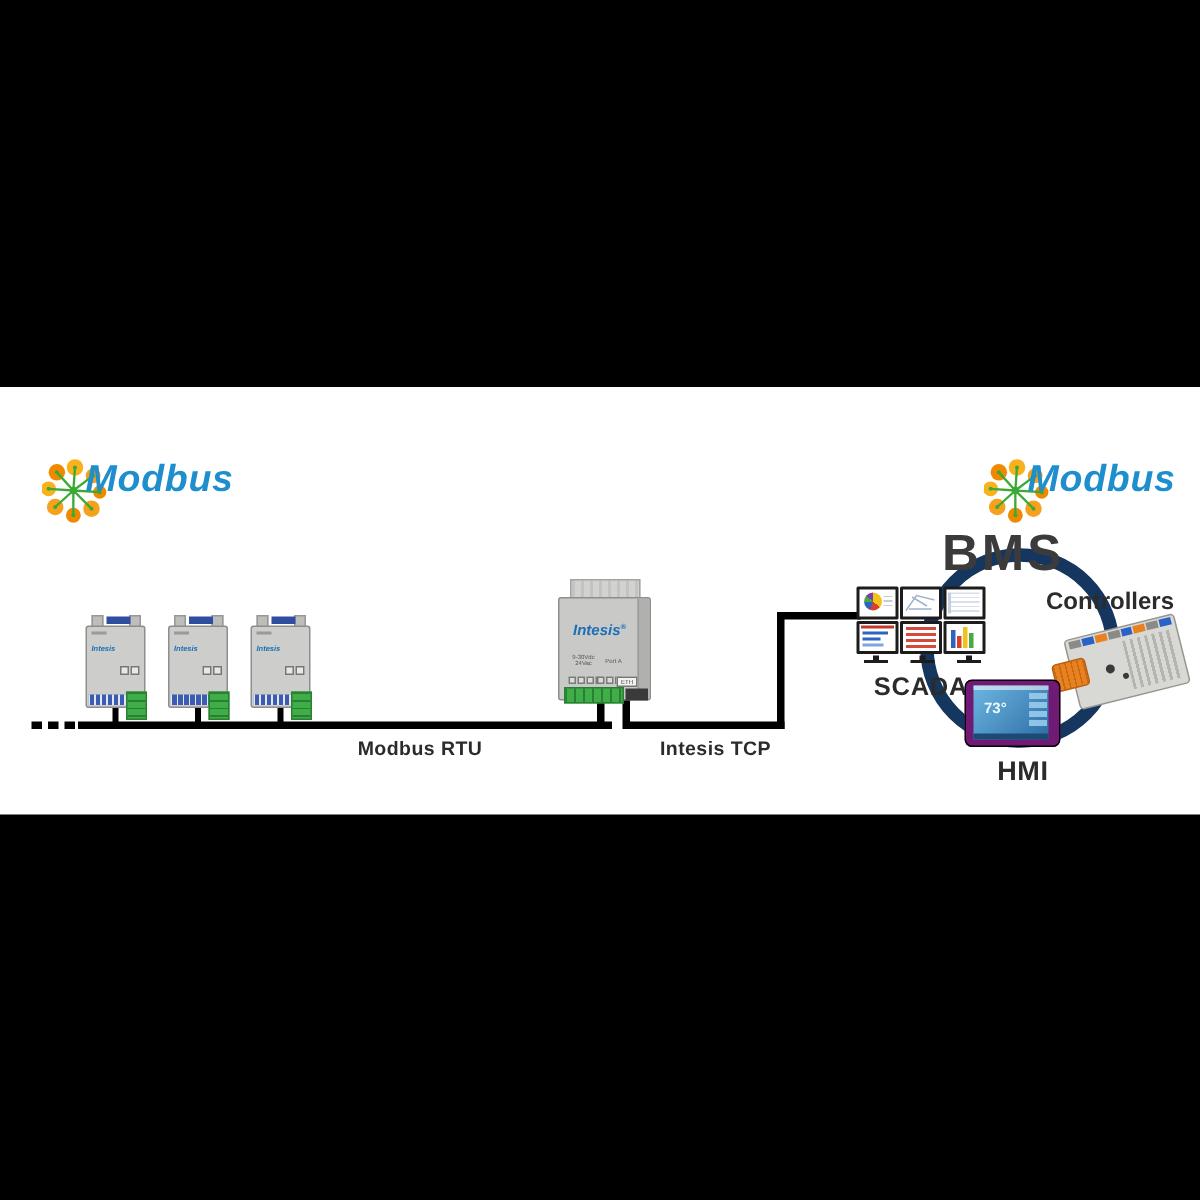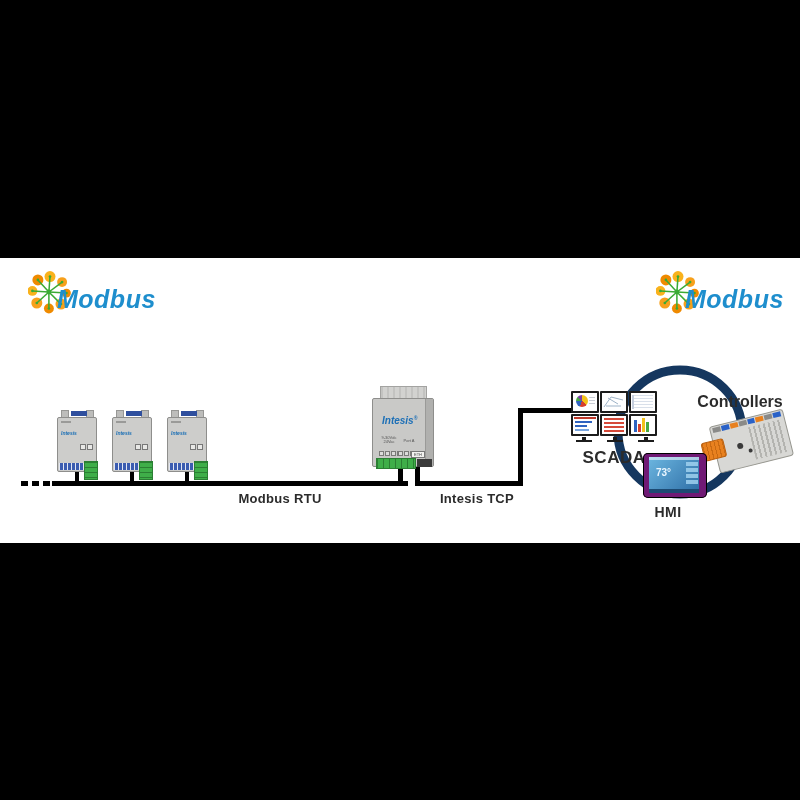--- a/index.html
+++ b/index.html
@@ -1,21 +1,21 @@
 <!DOCTYPE html>
 <html><head>
 <meta charset="utf-8">
 <style>
   html,body{margin:0;padding:0;background:#000;}
   .stage{position:relative;width:800px;height:800px;background:#000;overflow:hidden;
          font-family:"Liberation Sans",sans-serif;}
   .band{position:absolute;left:0;top:258px;width:800px;height:285px;background:#fff;}
 
   
-  .modbus-logo{position:absolute;display:flex;align-items:flex-end;height:44px;}
+  .modbus-logo{position:absolute;display:flex;align-items:flex-start;height:44px;margin-top:35px;}
   .modbus-logo svg{width:44px;height:44px;}
   .modbus-word{font-size:25px;font-weight:bold;font-style:italic;color:#1e8ecd;
                letter-spacing:.5px;margin-left:-15px;}
 
   
   .wire{position:absolute;background:#000;}
   .dot{position:absolute;width:7px;height:5px;background:#000;}
 
   
   .conn-label{position:absolute;width:100px;text-align:center;font-size:13px;
@@ -339,23 +339,24 @@
     <div class="stand">
         <div class="neck"></div>
         <div class="base"></div>
       </div>
     <div class="stand">
         <div class="neck"></div>
         <div class="base"></div>
       </div>
   </div>
 
+  <div class="bms-label">BMS</div>
   <div class="big-label" style="left:570px;top:448px;width:88px;font-size:17px;letter-spacing:.5px;">SCADA</div>
   <div class="big-label" style="left:690px;top:393px;width:100px;font-size:16px;">Controllers</div>
-  <div class="big-label" style="left:633px;top:504px;width:70px;font-size:14px;letter-spacing:.5px;">HMI</div>
+  <div class="big-label" style="left:647px;top:504px;width:70px;font-size:18px;letter-spacing:.5px;">HMI</div>
 
   <div class="plc">
     <div class="plc-rot">
       <div class="plc-body">
         <div class="plc-strip">
           <i style="background:#8a8a88;"></i>
             <i style="background:#2a62c8;"></i>
             <i style="background:#e8811f;"></i>
           <i style="background:#8a8a88;"></i>
             <i style="background:#2a62c8;"></i>

